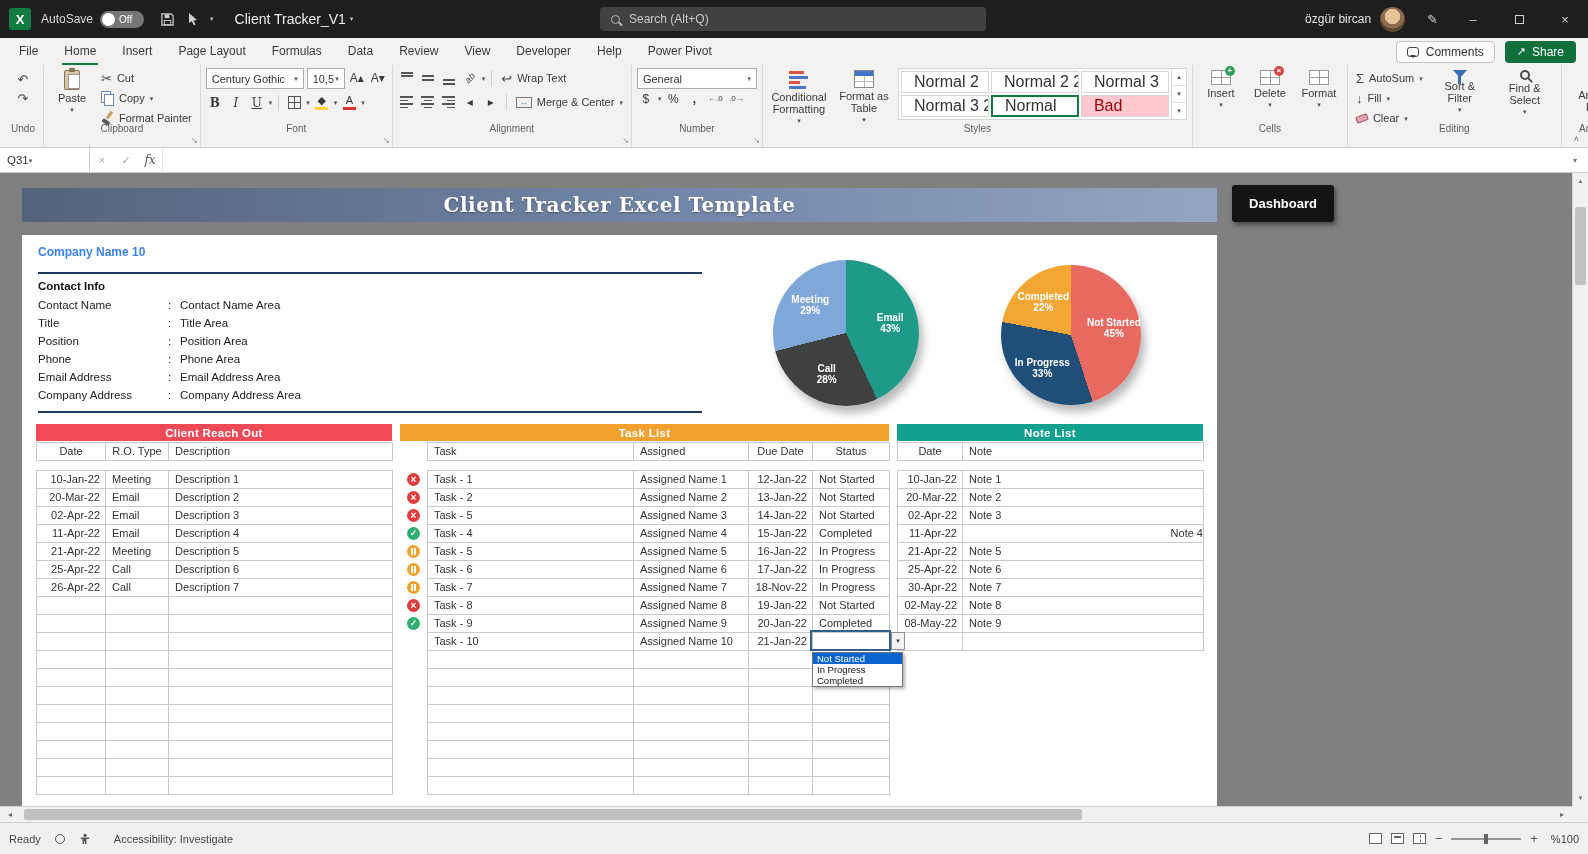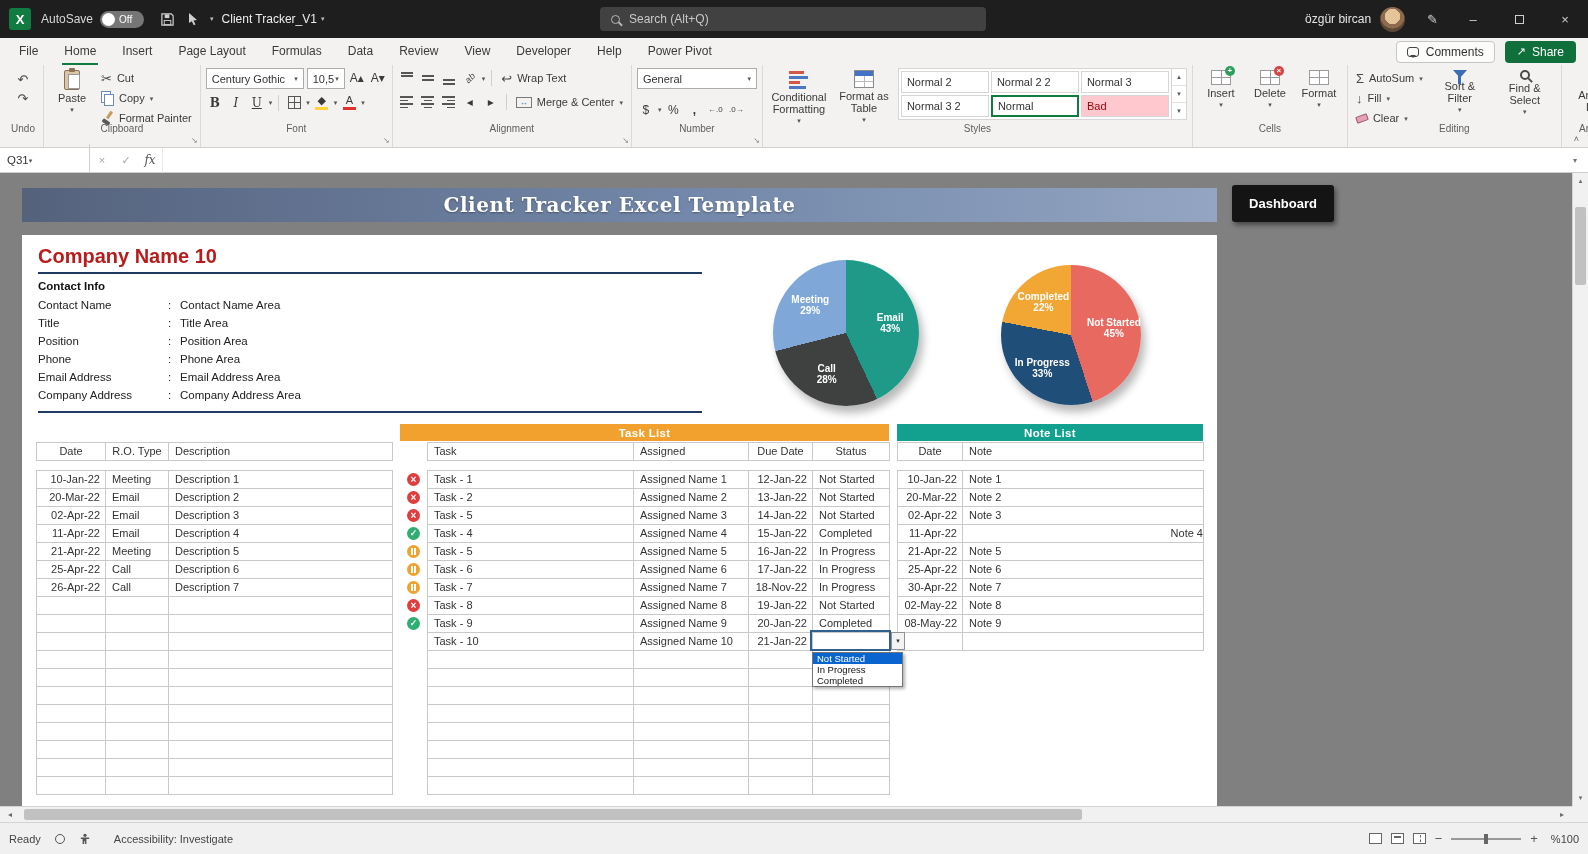--- a/index.html
+++ b/index.html
@@ -8,21 +8,21 @@
 
   
   .titlebar{position:absolute;top:0;left:0;right:0;height:38px;background:#1e1e1e;display:flex;align-items:center;color:#d8d8d8}
   .tb-left{display:flex;align-items:center}
   .xl-ic{width:22px;height:22px;margin:0 10px 0 9px;background:#107c41;border-radius:3px;color:#fff;font-weight:bold;font-size:13px;display:flex;align-items:center;justify-content:center;cursor:pointer}
   .tgl{width:44px;height:17px;border-radius:9px;background:#767676;display:flex;align-items:center;padding:2px 4px 2px 2px;gap:4px;margin:0 10px 0 7px;cursor:pointer}
   .knob{width:13px;height:13px;border-radius:50%;background:#fff}
   .tg-txt{font-size:10px;color:#fff}
   .tb-ic{width:26px;height:26px;display:flex;align-items:center;justify-content:center;cursor:pointer;color:#cfcfcf}
   .tb-caret{font-size:7px;color:#bdbdbd;margin:0 4px;cursor:pointer}
-  .tb-doc{margin-left:4px;font-size:12px;color:#eee;cursor:pointer}
+  .tb-doc{margin-left:17px;font-size:14px;color:#eee;cursor:pointer}
   .searchbox{position:absolute;left:600px;top:7px;width:386px;height:24px;background:#414141;border-radius:4px;display:flex;align-items:center;gap:9px;padding-left:11px;color:#c9c9c9;font-size:12px;cursor:text}
   .lens{width:9px;height:9px;border:1.5px solid #b5b5b5;border-radius:50%;position:relative;flex:0 0 auto}
   .lens::after{content:"";position:absolute;width:5px;height:1.5px;background:#b5b5b5;transform:rotate(45deg);right:-4px;bottom:-2px}
   .tb-right{margin-left:auto;display:flex;align-items:center}
   .tb-user{font-size:12px;color:#e5e5e5;margin-right:9px;cursor:pointer}
   .avatar{width:25px;height:25px;border-radius:50%;background:radial-gradient(circle at 50% 38%,#e6c49a 0 38%,#8c6b4f 39% 60%,#5d4733 61%);margin-right:10px;cursor:pointer}
   .pen{font-size:13px;color:#cfcfcf;margin:0 12px;cursor:pointer}
   .winbtn{width:46px;height:38px;display:flex;align-items:center;justify-content:center;font-size:13px;color:#cfcfcf;cursor:pointer}
   .restore-sq{width:9px;height:9px;border:1px solid #cfcfcf;display:inline-block}
 
@@ -87,42 +87,42 @@
   .badge{position:absolute;right:-5px;top:-5px;width:10px;height:10px;border-radius:50%;color:#fff;font-size:8px;line-height:10px;text-align:center;font-weight:bold}
   .badge.g{background:#2e9e5b}.badge.r{background:#d64545}
   .i-funnel{width:0;height:0;border-left:7px solid transparent;border-right:7px solid transparent;border-top:8px solid #3c6eb5;position:relative;display:inline-block}
   .i-funnel::after{content:"";position:absolute;top:-2px;left:-1.5px;width:3px;height:8px;background:#3c6eb5}
   .i-lens{width:10px;height:10px;border:2px solid #4a4a4a;border-radius:50%;position:relative;display:inline-block}
   .i-lens::after{content:"";position:absolute;width:6px;height:2px;background:#4a4a4a;transform:rotate(45deg);right:-5px;bottom:-3px}
   .i-analyze{width:20px;height:17px;position:relative;display:inline-block;background:linear-gradient(#4472c4,#4472c4) 2px 7px/4px 10px no-repeat,linear-gradient(#ed7d31,#ed7d31) 8px 2px/4px 15px no-repeat,linear-gradient(#a5a5a5,#a5a5a5) 14px 9px/4px 8px no-repeat}
   .i-eraser{width:12px;height:7px;background:#e8a0b4;border:1px solid #9a5a6e;transform:rotate(-20deg);border-radius:1px;display:inline-block}
   .gallery-wrap{display:flex;border:1px solid #d8d6d4;background:#fff}
   .gallery{display:grid;grid-template-columns:repeat(3,88px);grid-auto-rows:22px;gap:2px;padding:2px}
-  .chip{background:#fff;border:1px solid #d8d6d4;font-size:11px;display:flex;align-items:center;padding-left:5px;color:#333;cursor:pointer;white-space:nowrap;overflow:hidden}
+  .chip{background:#fff;border:1px solid #d8d6d4;font-size:16px;display:flex;align-items:center;padding-left:12px;color:#333;cursor:pointer;white-space:nowrap;overflow:hidden}
   .chip-sel{border:2px solid #107c41}
   .chip-bad{background:#ffc7ce;color:#9c0006}
   .gal-arrows{width:15px;display:flex;flex-direction:column;border-left:1px solid #d8d6d4}
   .gal-arrows span{flex:1;display:flex;align-items:center;justify-content:center;font-size:7px;color:#555;cursor:pointer}
   .gal-arrows span+span{border-top:1px solid #e4e2e0}
   .ribbon-collapse{position:absolute;right:9px;bottom:3px;font-size:9px;color:#666;cursor:pointer}
 
   
   .fbar{position:absolute;top:148px;left:0;right:0;height:25px;background:#fff;border-bottom:1px solid #cfcdcb;display:flex;align-items:center}
   .namebox{width:90px;height:33px;border-right:1px solid #d2d0ce;display:flex;align-items:center;justify-content:flex-start;padding:0 7px;font-size:11.5px;color:#333;cursor:pointer}
   .fico{width:24px;text-align:center;font-size:11px;cursor:pointer}
   .fx{font-style:italic;font-family:"DejaVu Serif",serif;color:#555;font-size:12px}
   .finput{flex:1;height:25px;border-left:1px solid #e7e7e7;cursor:text}
   .fcollapse{width:26px;color:#777;font-size:8px;text-align:center;cursor:pointer}
 
   
   .sheet{position:absolute;top:173px;left:0;width:1572px;height:633px;background:#808080;overflow:hidden}
   .banner{position:absolute;left:22px;top:15px;width:1195px;height:34px;background:linear-gradient(90deg,#55627c,#7287a9 55%,#93a5c2);display:flex;align-items:center;justify-content:center;color:#fff;font-family:"DejaVu Serif",serif;font-size:20px;font-weight:bold;letter-spacing:.5px;text-shadow:0 1px 2px rgba(0,0,0,.35)}
   .dash-btn{position:absolute;left:1232px;top:12px;width:102px;height:37px;background:#141414;border-radius:3px;color:#fff;display:flex;align-items:center;justify-content:center;font-size:13px;font-weight:bold;box-shadow:2px 3px 5px rgba(0,0,0,.45);cursor:pointer}
   .panel{position:absolute;left:22px;top:62px;width:1195px;height:571px;background:#fff}
-  .company{position:absolute;left:16px;top:10px;font-size:20px;font-weight:bold;color:#b91c1c}
+  .company{position:absolute;left:16px;top:10px;font-size:12px;font-weight:bold;color:#3b82f6}
   .rule{position:absolute;left:16px;width:664px;height:2px;background:#1f3a63}
   .r1{top:37px}.r2{top:176px}
   .contact-h{position:absolute;left:16px;top:45px;font-weight:bold;font-size:11.5px;color:#111}
   .contact{position:absolute;left:16px;top:64px}
   .c-row{height:18px;font-size:11.5px;color:#222;display:flex;}
   .c-label{width:130px}
   .c-colon{width:12px}
   .pie{position:absolute;border-radius:50%;box-shadow:4px 7px 9px rgba(0,0,0,.28)}
   .p1{left:751px;top:25px;width:146px;height:146px}
   .p2{left:979px;top:30px;width:140px;height:140px}
@@ -388,21 +388,21 @@
             <span>Merge &amp; Center</span>
             <span class="caret">▾</span>
           </div>
       </div>
     </div>
     <div class="rg-label">Alignment</div>
     <span class="launcher">↘</span>
   </div>
 
   <div class="rgroup">
-    <div class="rcol" style="gap:11px">
+    <div class="rcol" style="gap:0">
       <div class="combo w118">
           <span>General</span>
           <span class="caret">▾</span>
         </div>
       <div class="rrow" style="align-items:center">
         <span class="sbtn">$</span>
           <span class="caret">▾</span>
         <span class="sbtn">%</span>
         <span class="sbtn" style="font-weight:bold">,</span>
         <span class="sbtn" style="font-size:8px">←.0</span>
@@ -590,20 +590,21 @@
         <div class="pie-label" style="left: 41.2991px; top: 102.555px;">
           <div>In Progress</div>
           <div>33%</div>
         </div>
         <div class="pie-label" style="left: 42.3358px; top: 36.5597px;">
           <div>Completed</div>
           <div>22%</div>
         </div>
       </div>
 
+    <div class="band b1" style="background: rgb(239, 74, 86);">Client Reach Out</div>
     <div class="band b2" style="background: rgb(242, 161, 47);">Task List</div>
     <div class="band b3" style="background: rgb(18, 161, 143);">Note List</div>
 
     <div class="thead t1h">
         <div class="trow">
           <span class="tc c" style="width: 69px;">Date</span>
           <span class="tc c" style="width: 63px;">R.O. Type</span>
           <span class="tc l" style="width: 224px;">Description</span>
         </div>
       </div>

